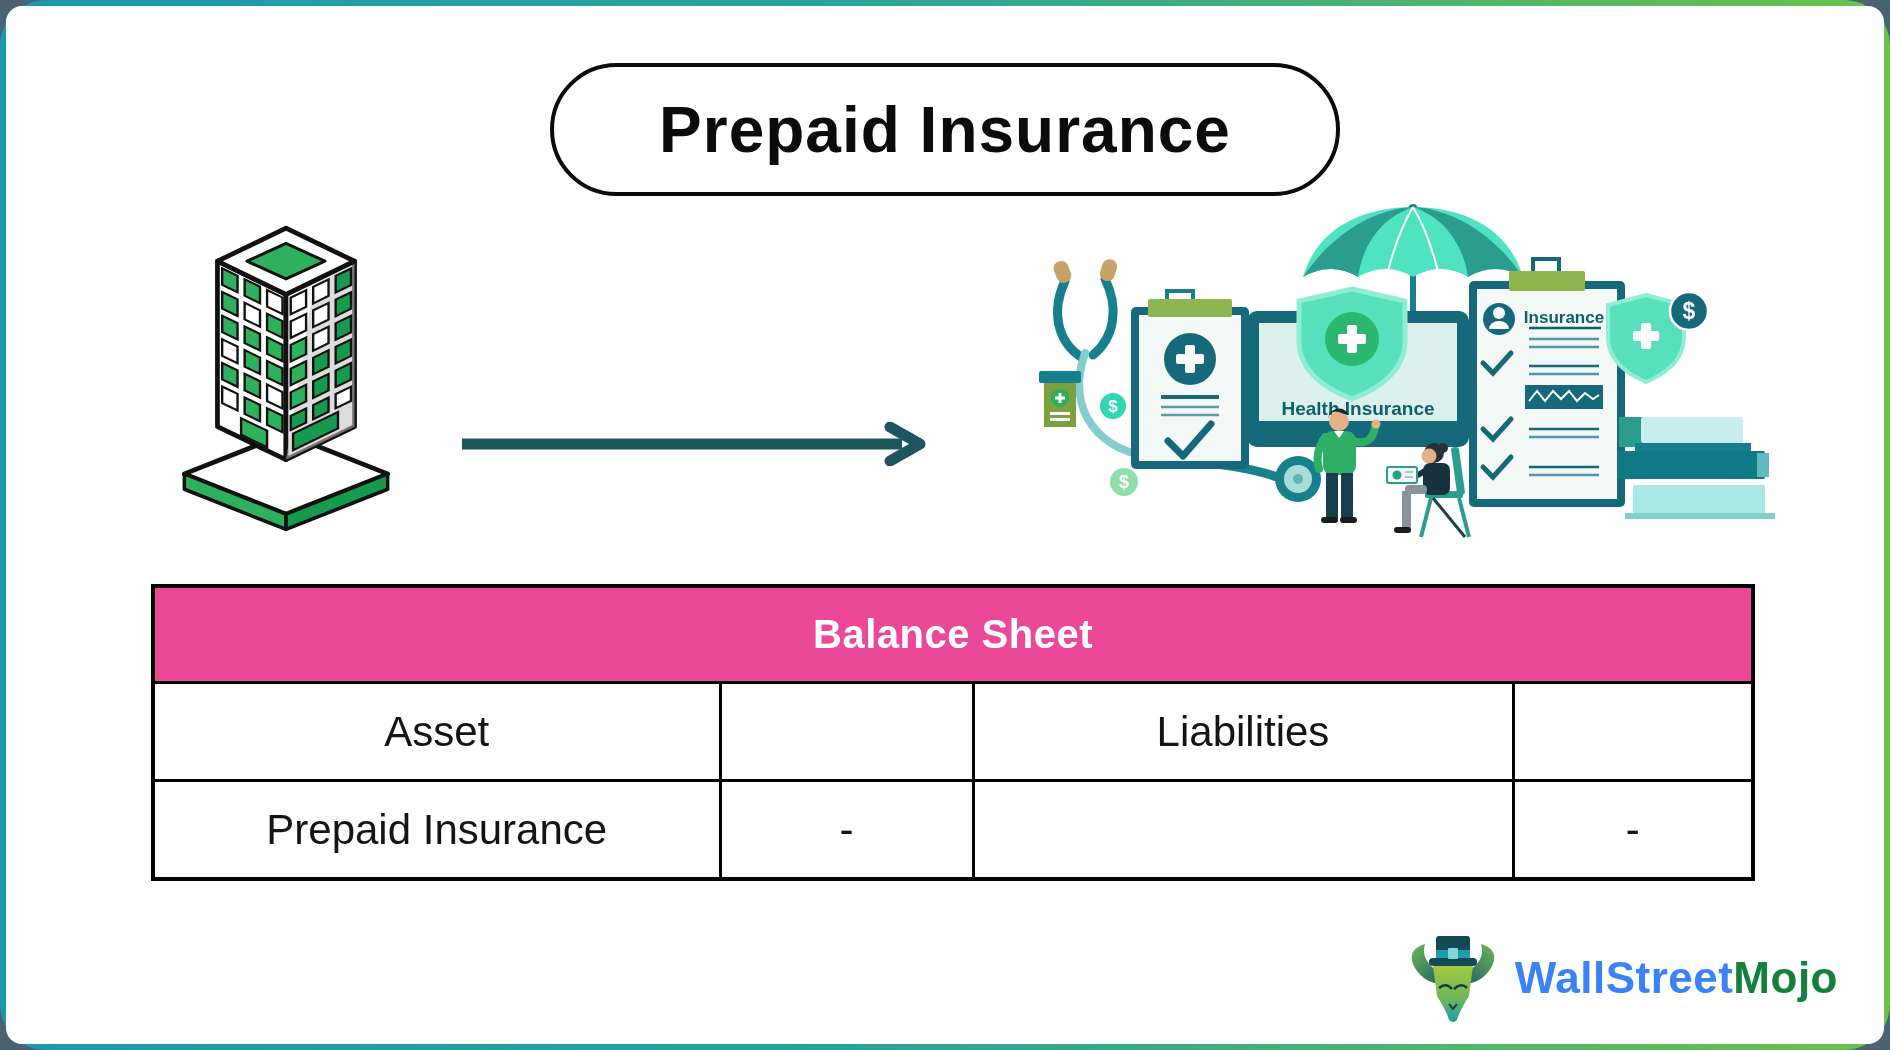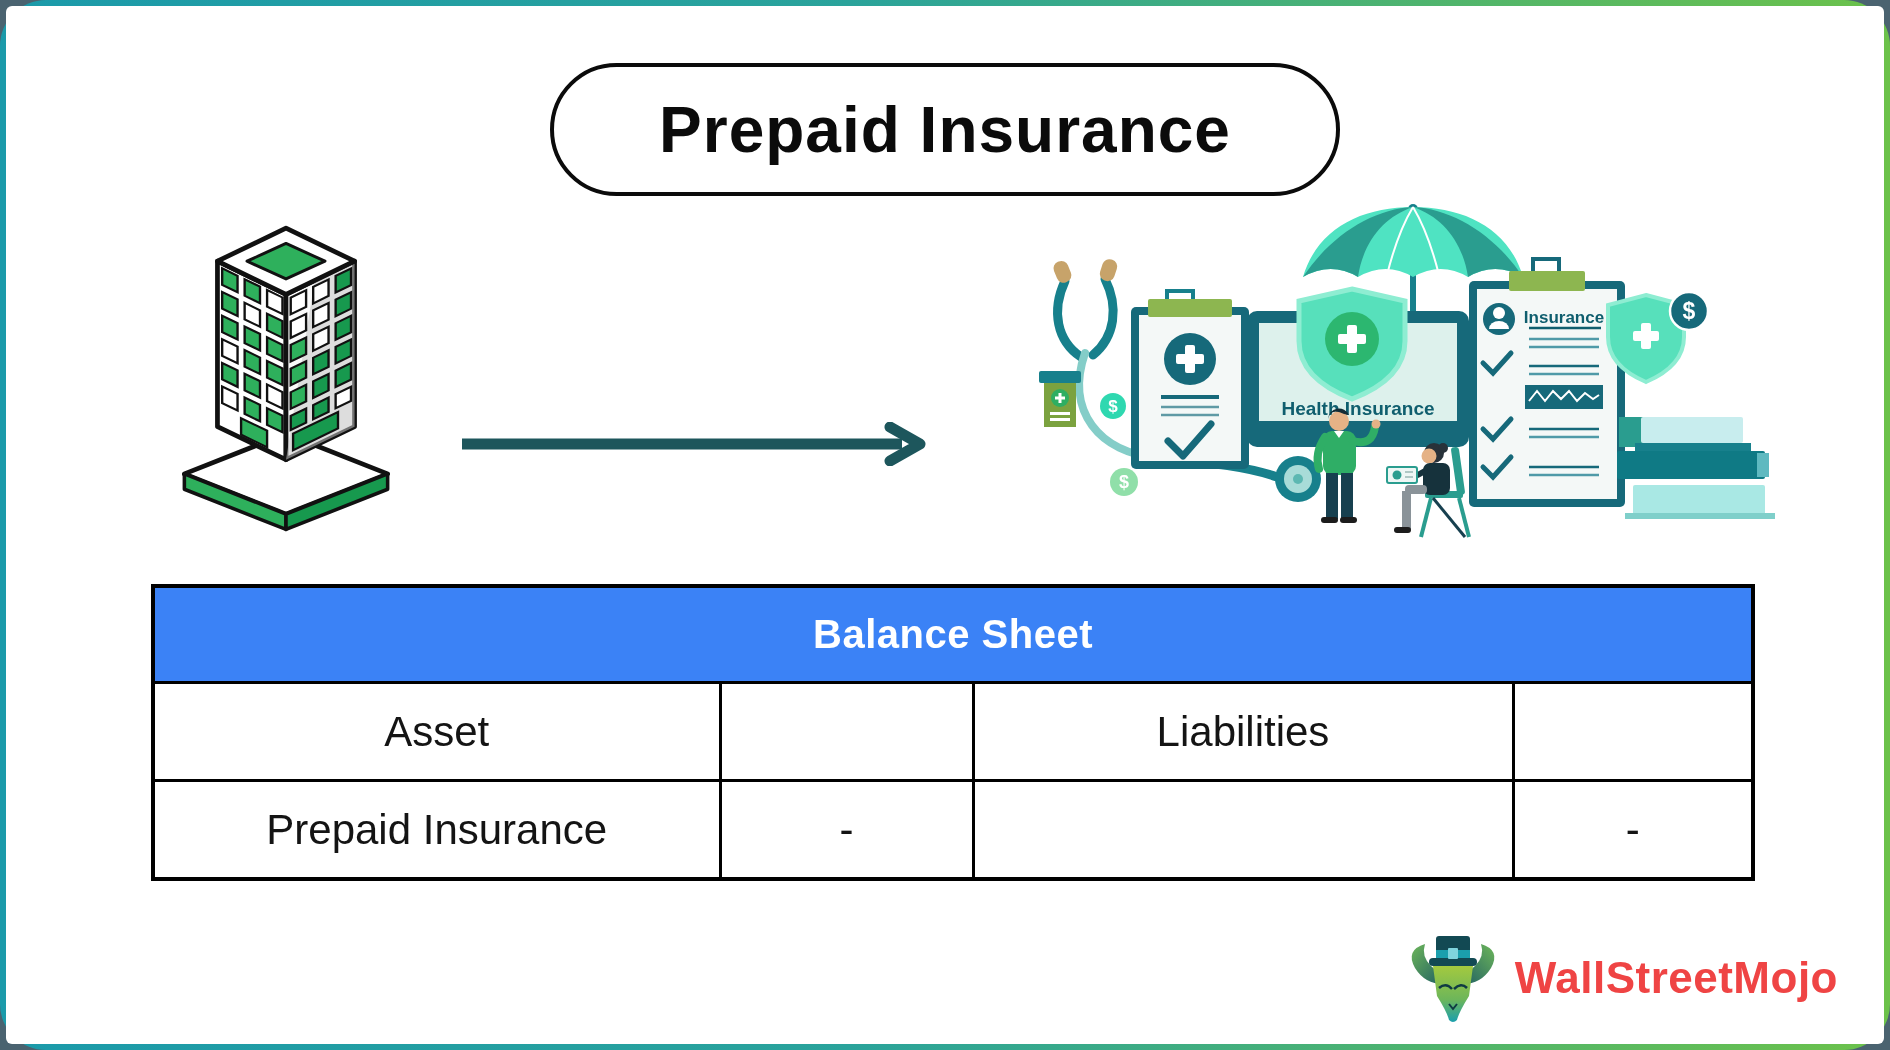--- a/index.html
+++ b/index.html
@@ -9,21 +9,21 @@
     font-family:"Liberation Sans", sans-serif;
     position:relative;overflow:hidden;
   }
   .card-frame{
     position:absolute;inset:0;
     border-radius:46px;
     background:linear-gradient(90deg,#1b9aaa 0%,#2aa39b 45%,#6cc24a 100%);
   }
   .card{
     position:absolute;inset:6px;
-    border-radius:6px;
+    border-radius:16px;
     background:#ffffff;
   }
   .title-pill{
     position:absolute;left:50%;top:57px;transform:translateX(-50%);
     width:790px;height:133px;box-sizing:border-box;
     border:4px solid #0b0b0b;border-radius:70px;
     display:flex;align-items:center;justify-content:center;
   }
   .title-pill span{
     font-size:64px;font-weight:bold;color:#0b0b0b;letter-spacing:1px;white-space:nowrap;
@@ -39,31 +39,31 @@
   .bs-table{
     position:absolute;left:145px;top:578px;width:1600px;
     border-collapse:collapse;table-layout:fixed;
     border:4px solid #000;
   }
   .bs-table td{
     border:3px solid #000;text-align:center;vertical-align:middle;
     font-size:42px;color:#141414;background:#fff;padding:0;
   }
   .bs-table td.header{
-    background:#3b82f6;color:#ffffff;font-size:40px;font-weight:bold;
+    background:#ec4899;color:#ffffff;font-size:40px;font-weight:bold;
     height:93px;letter-spacing:0.5px;
   }
   .bs-table tr.body-row td{height:95px;}
   .logo{
     position:absolute;right:46px;top:926px;
     display:flex;align-items:center;gap:12px;
   }
   .logo-text{font-size:44px;font-weight:bold;letter-spacing:0.5px;}
-  .logo-text .primary{color:#ef4444;margin-top:39px;}
-  .logo-text .secondary{color:#ef4444;}
+  .logo-text .primary{color:#3b82f6;margin-top:39px;}
+  .logo-text .secondary{color:#15803d;}
   svg text{font-family:"Liberation Sans", sans-serif;}
 </style>
 </head>
 <body>
 
 <div class="card-frame">
   <div class="card">
 
     <div class="title-pill">
       <span>Prepaid Insurance</span>

